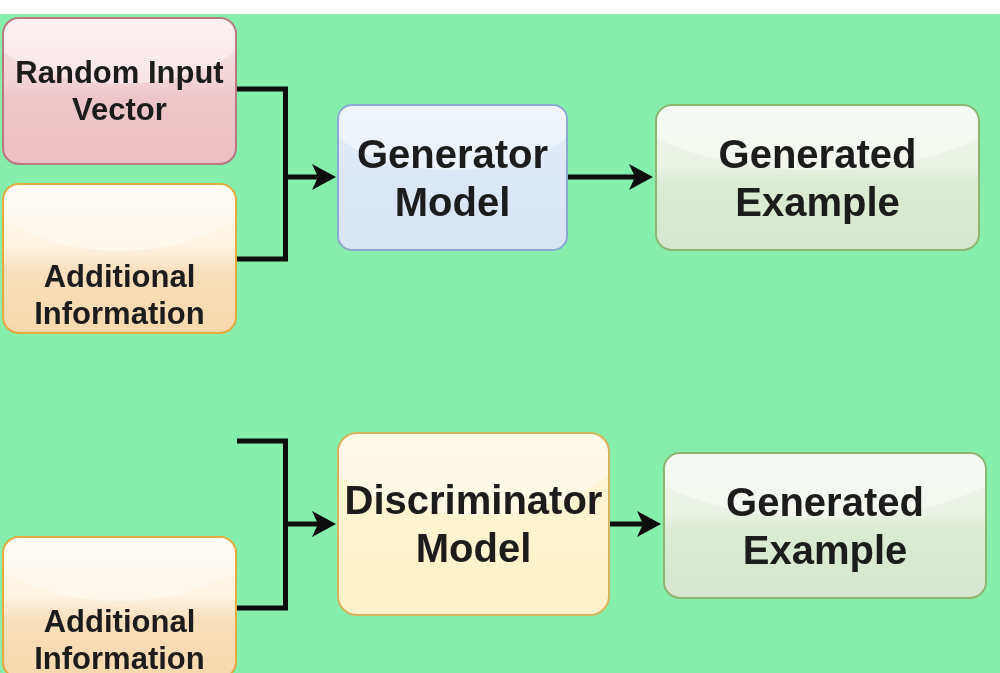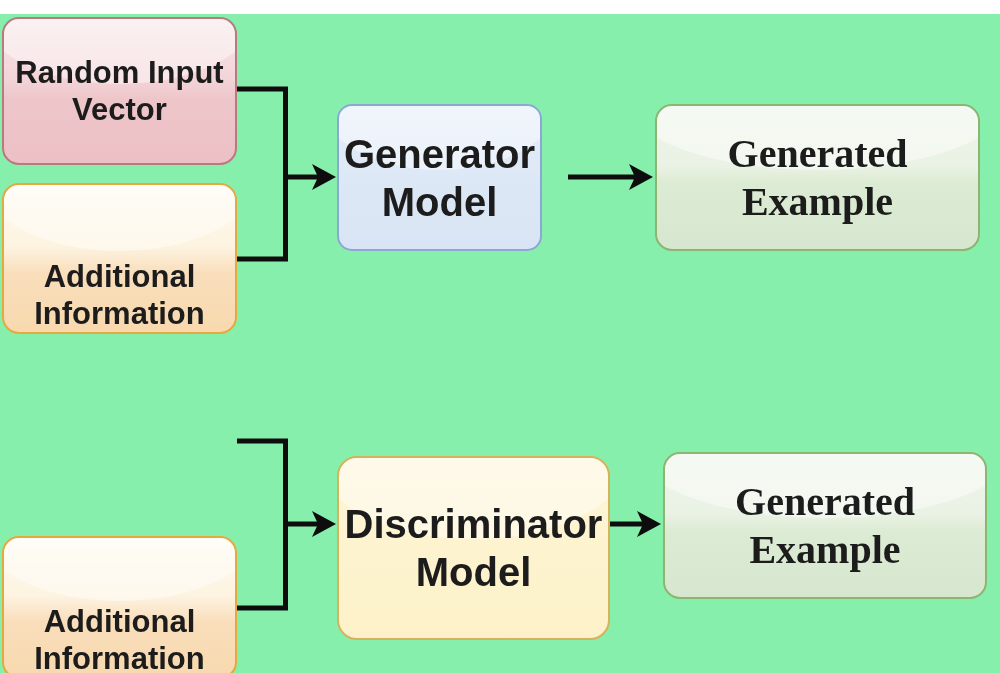--- a/index.html
+++ b/index.html
@@ -65,21 +65,20 @@
     background: linear-gradient(180deg, #e6eef9 0%, #dde8f6 50%, #d9e4f4 100%);
     border-color: #8ba8d4;
   }
   .yellow {
     background: linear-gradient(180deg, #fdf6da 0%, #fdf3cf 50%, #fcf1c8 100%);
     border-color: #d4b35c;
   }
   .green {
     background: linear-gradient(180deg, #eff5eb 0%, #e9f2e4 42%, #dcebd3 54%, #d7e7cf 100%);
     border-color: #8eb472;
-    font-family: Liberation Serif, serif;
   }
 </style>
 </head>
 <body>
 
 <div class="canvas">
 
   <svg class="connector-layer" width="1000" height="673" viewBox="0 0 1000 673">
 
     <path d="M 237 75 L 285.5 75 L 285.5 245 L 237 245" fill="none" stroke="#0d0d0d" stroke-width="5"></path>
@@ -102,37 +101,37 @@
   <div class="box pink" style="left:2px; top:3px; width:235px; height:148px;">
     <span class="label fs-small">Random Input
 Vector</span>
   </div>
 
   <div class="box cream" style="left:2px; top:169px; width:235px; height:151px;">
     <span class="label fs-small">Additional
 Information</span>
   </div>
 
-  <div class="box blue" style="left:337px; top:90px; width:205px; height:147px; border-radius:15px;">
+  <div class="box blue" style="left:337px; top:90px; width:231px; height:147px; border-radius:15px;">
     <span class="label fs-large">Generator
 Model</span>
   </div>
 
   <div class="box green" style="left:655px; top:90px; width:325px; height:147px;">
     <span class="label fs-large">Generated
 Example</span>
   </div>
 
 
   <div class="box cream" style="left:2px; top:522px; width:235px; height:143px;">
     <span class="label fs-small">Additional
 Information</span>
   </div>
 
-  <div class="box yellow" style="left:337px; top:442px; width:273px; height:184px; border-radius:20px;">
+  <div class="box yellow" style="left:337px; top:418px; width:273px; height:184px; border-radius:20px;">
     <span class="label fs-large">Discriminator
 Model</span>
   </div>
 
   <div class="box green" style="left:663px; top:438px; width:324px; height:147px;">
     <span class="label fs-large">Generated
 Example</span>
   </div>
 
 </div>

